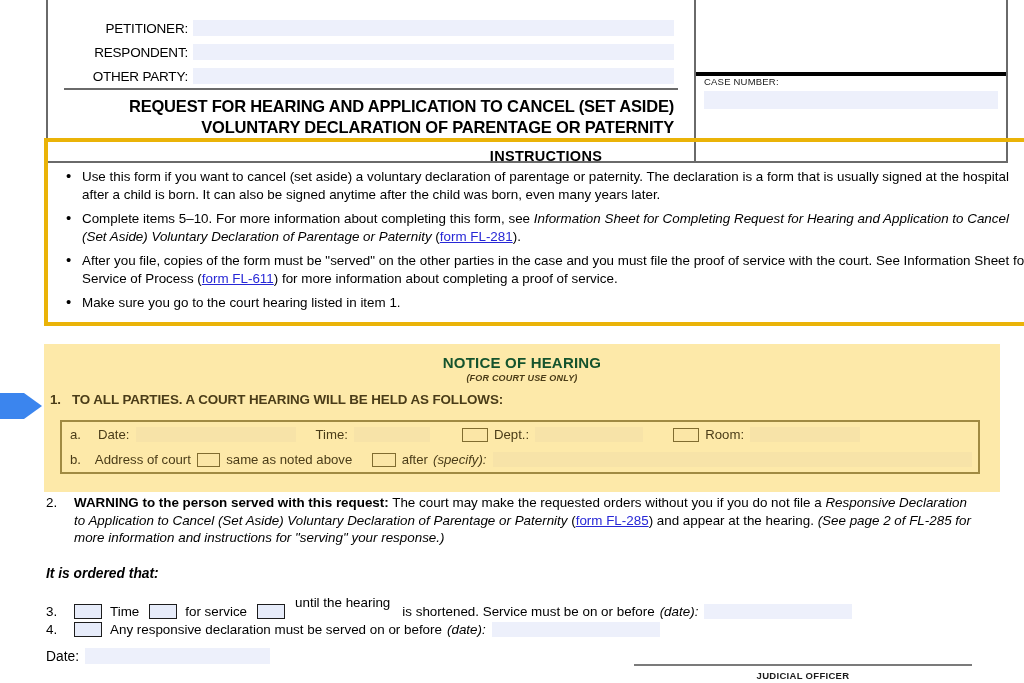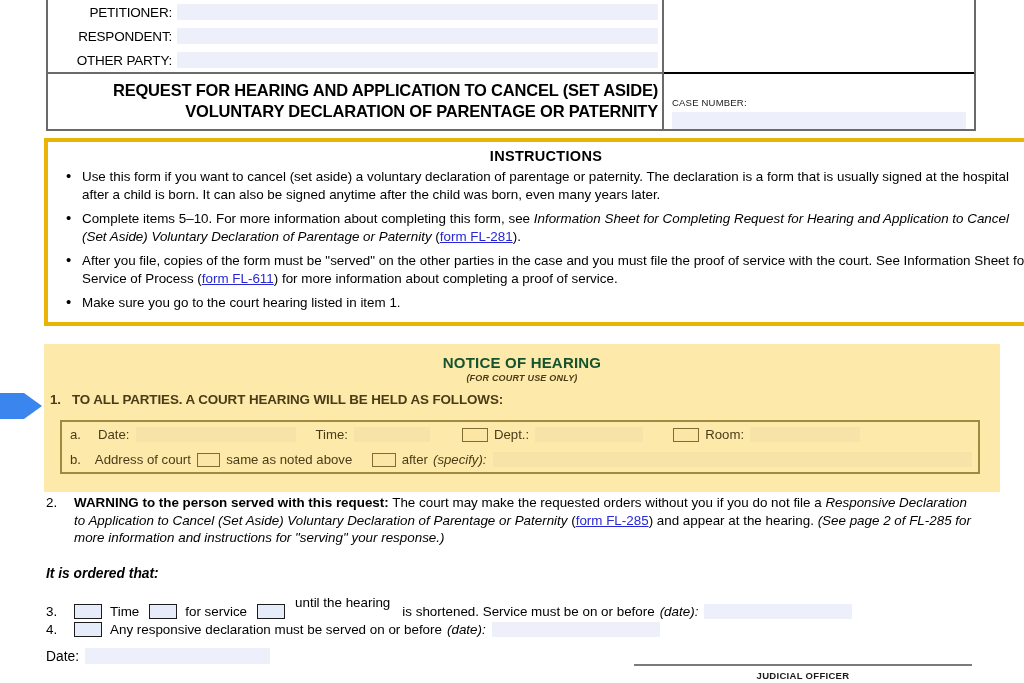--- a/index.html
+++ b/index.html
@@ -30,21 +30,21 @@
     top: 0px;
     width: 926px;
     border-collapse: collapse;
     table-layout: fixed;
   }
   .caption-left {
     width: 614px;
     vertical-align: top;
     border: 2px solid #6a6a6a;
     border-top: none;
-    padding: 0;
+    padding: 16px;
   }
   .caption-right {
     width: 310px;
     vertical-align: top;
     border: 2px solid #6a6a6a;
     border-top: none;
     border-left: none;
     padding: 0;
   }
 
@@ -76,22 +76,22 @@
     font-size: 16.5px;
     line-height: 21px;
     padding: 6px 4px 7px 4px;
     letter-spacing: -0.2px;
   }
 
   .casenum-top {
     height: 72px;
   }
   .casenum-box {
-    border-top: 2px solid #000000;
-    padding: 23px 8px 6px 8px;
+    border-top: 4px solid #000000;
+    padding: 0 8px 6px 8px;
     height: 41px;
     box-sizing: border-box;
   }
   .casenum-label {
     font-size: 9.5px;
     letter-spacing: 0.2px;
     color: #1a1a1a;
   }
   .casenum-fill {
     margin-top: 4px;

